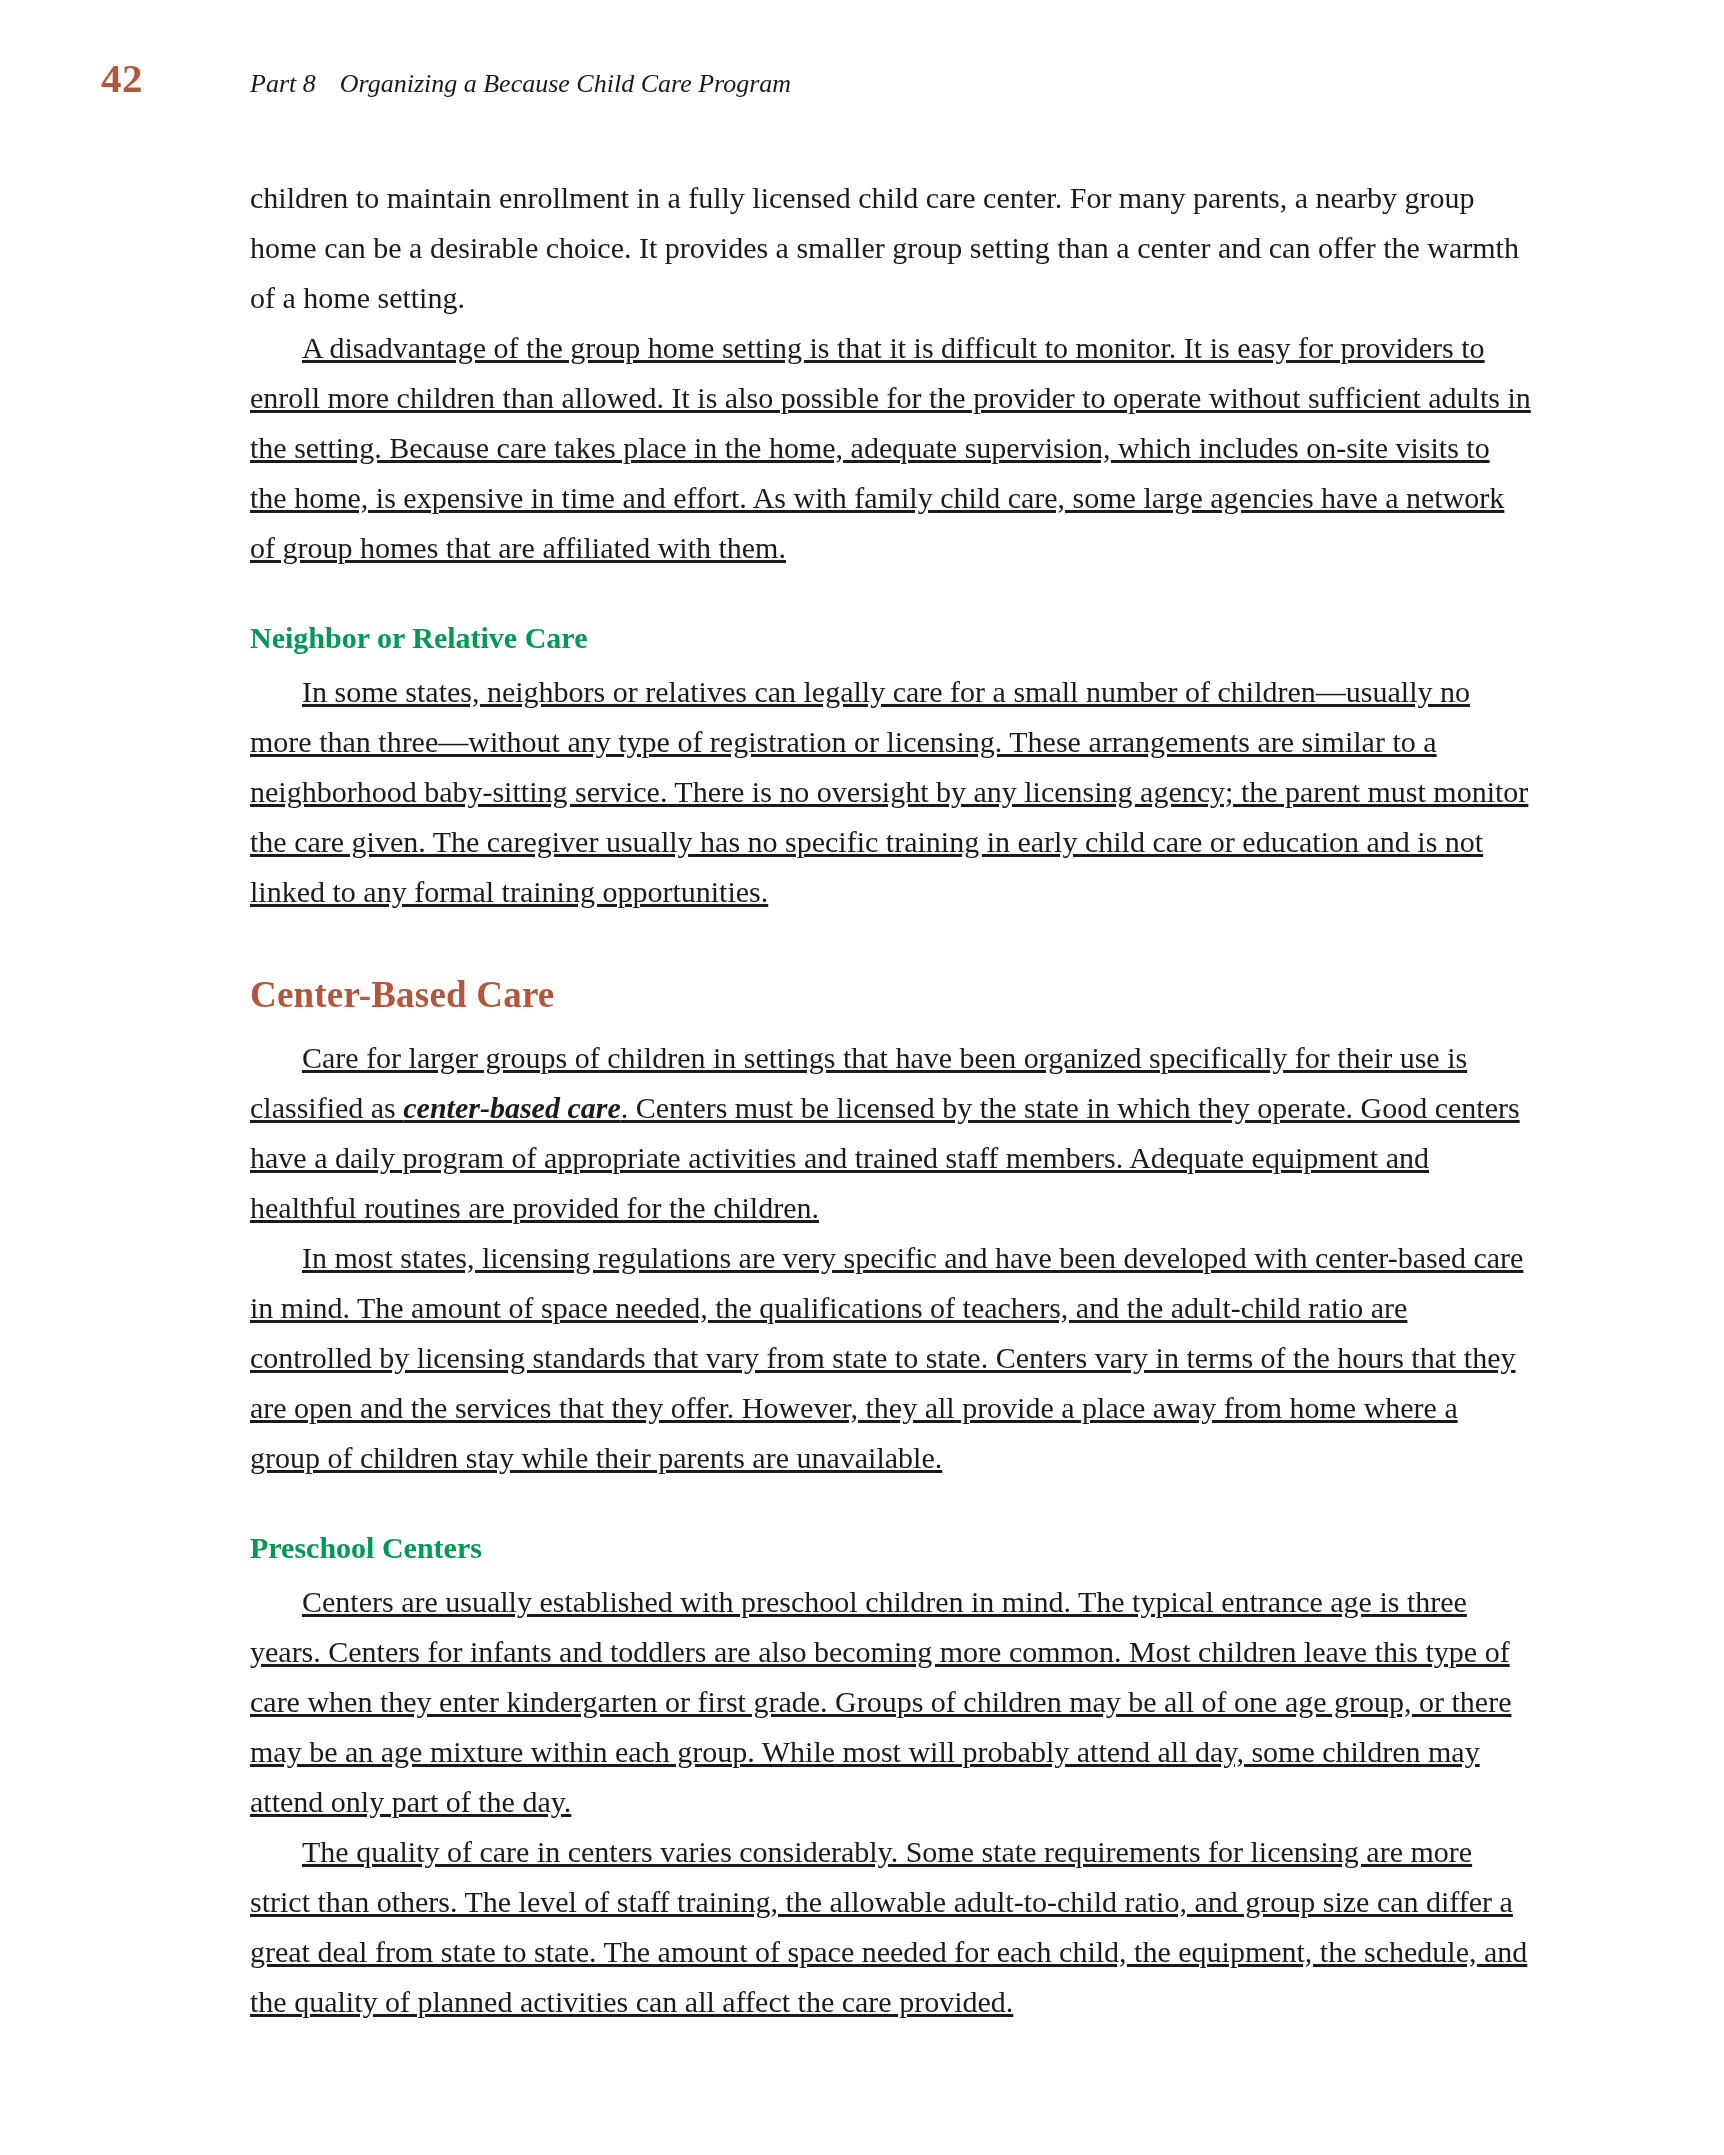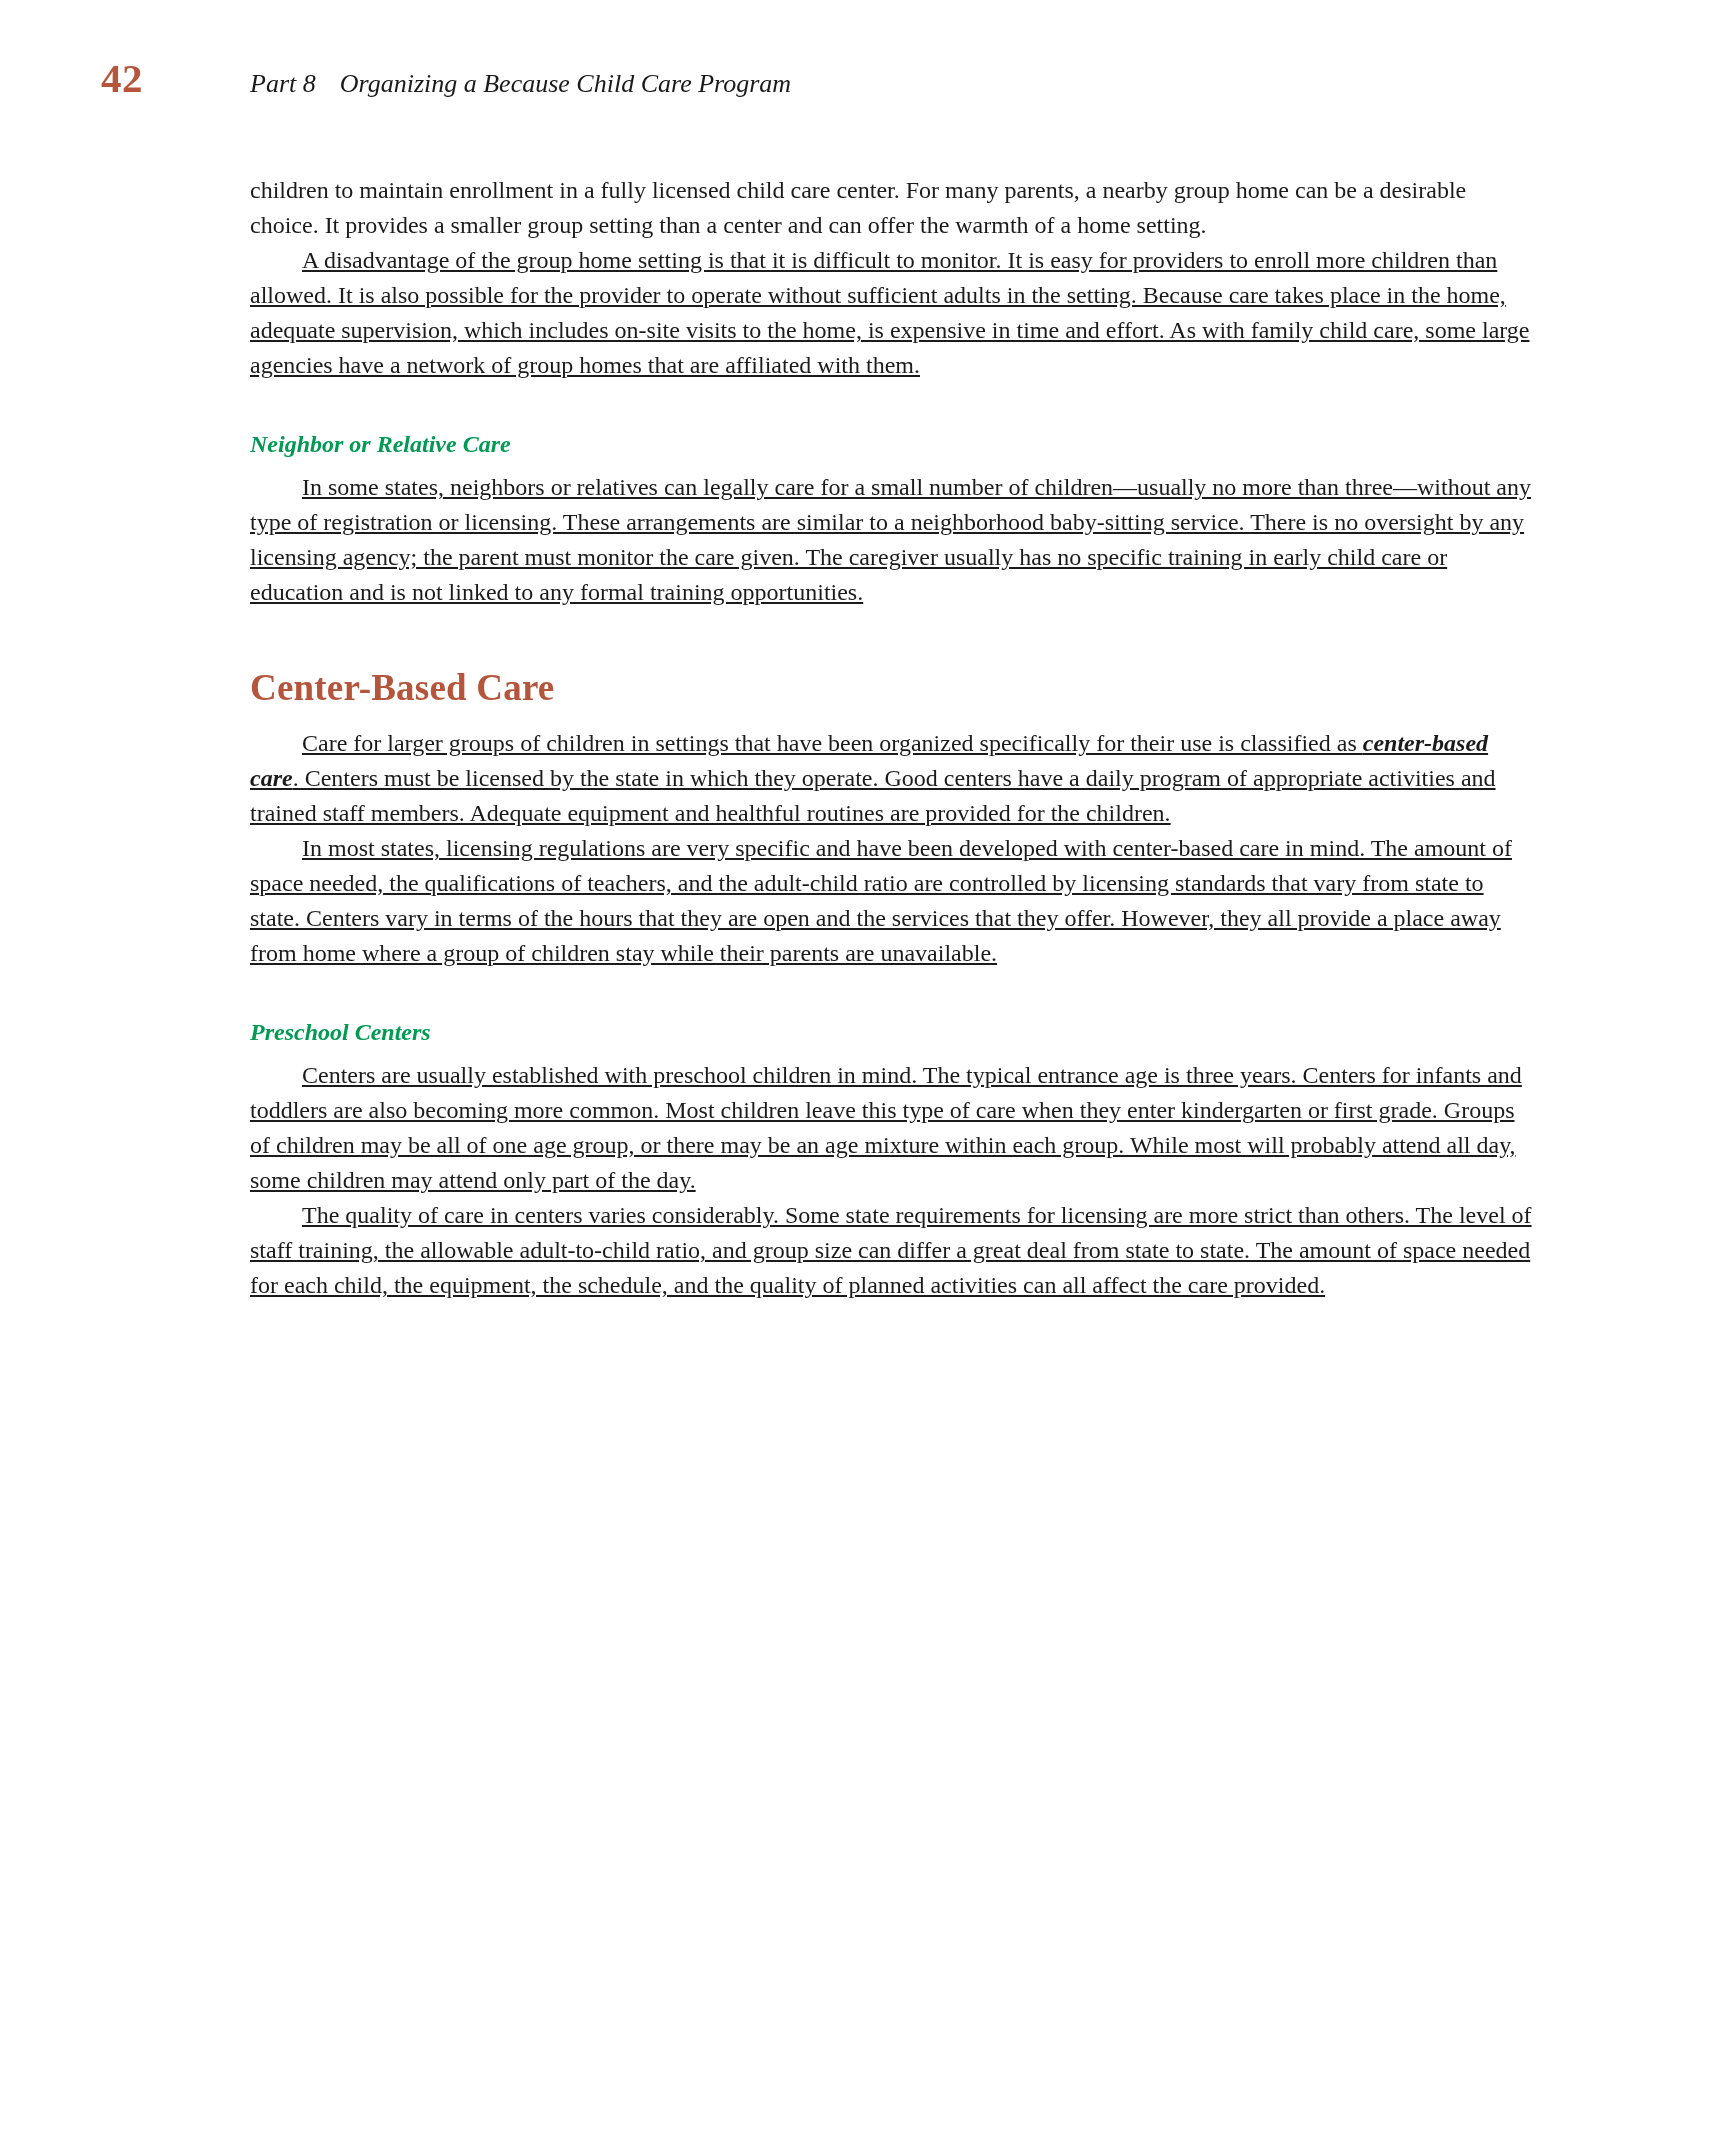--- a/index.html
+++ b/index.html
@@ -55,22 +55,22 @@
   
   .column {
     position: absolute;
     left: 250px;
     top: 173px;
     width: 1283px;
   }
 
   p.body {
     margin: 0;
-    font-size: 24px;
-    line-height: 35px;
+    font-size: 30px;
+    line-height: 50px;
     color: #1b1b1b;
     text-align: left;
     hyphens: none;
   }
 
   p.body.indent {
     text-indent: 52px;
     text-decoration: underline;
   }
 
@@ -84,23 +84,22 @@
     margin: 0;
     font-size: 37px;
     font-weight: bold;
     color: #b5563c;
     letter-spacing: 0.2px;
     line-height: 1.1;
   }
 
   h3.head-b {
     margin: 0;
-    font-size: 24px;
+    font-size: 30px;
     font-weight: bold;
-    font-style: italic;
     color: #009a53;
     line-height: 1.1;
   }
 
   
   .sp-before-head-b { height: 48px; }
   .sp-after-head-b  { height: 13px; }
   .sp-before-head-a { height: 58px; }
   .sp-after-head-a  { height: 17px; }
 </style>

